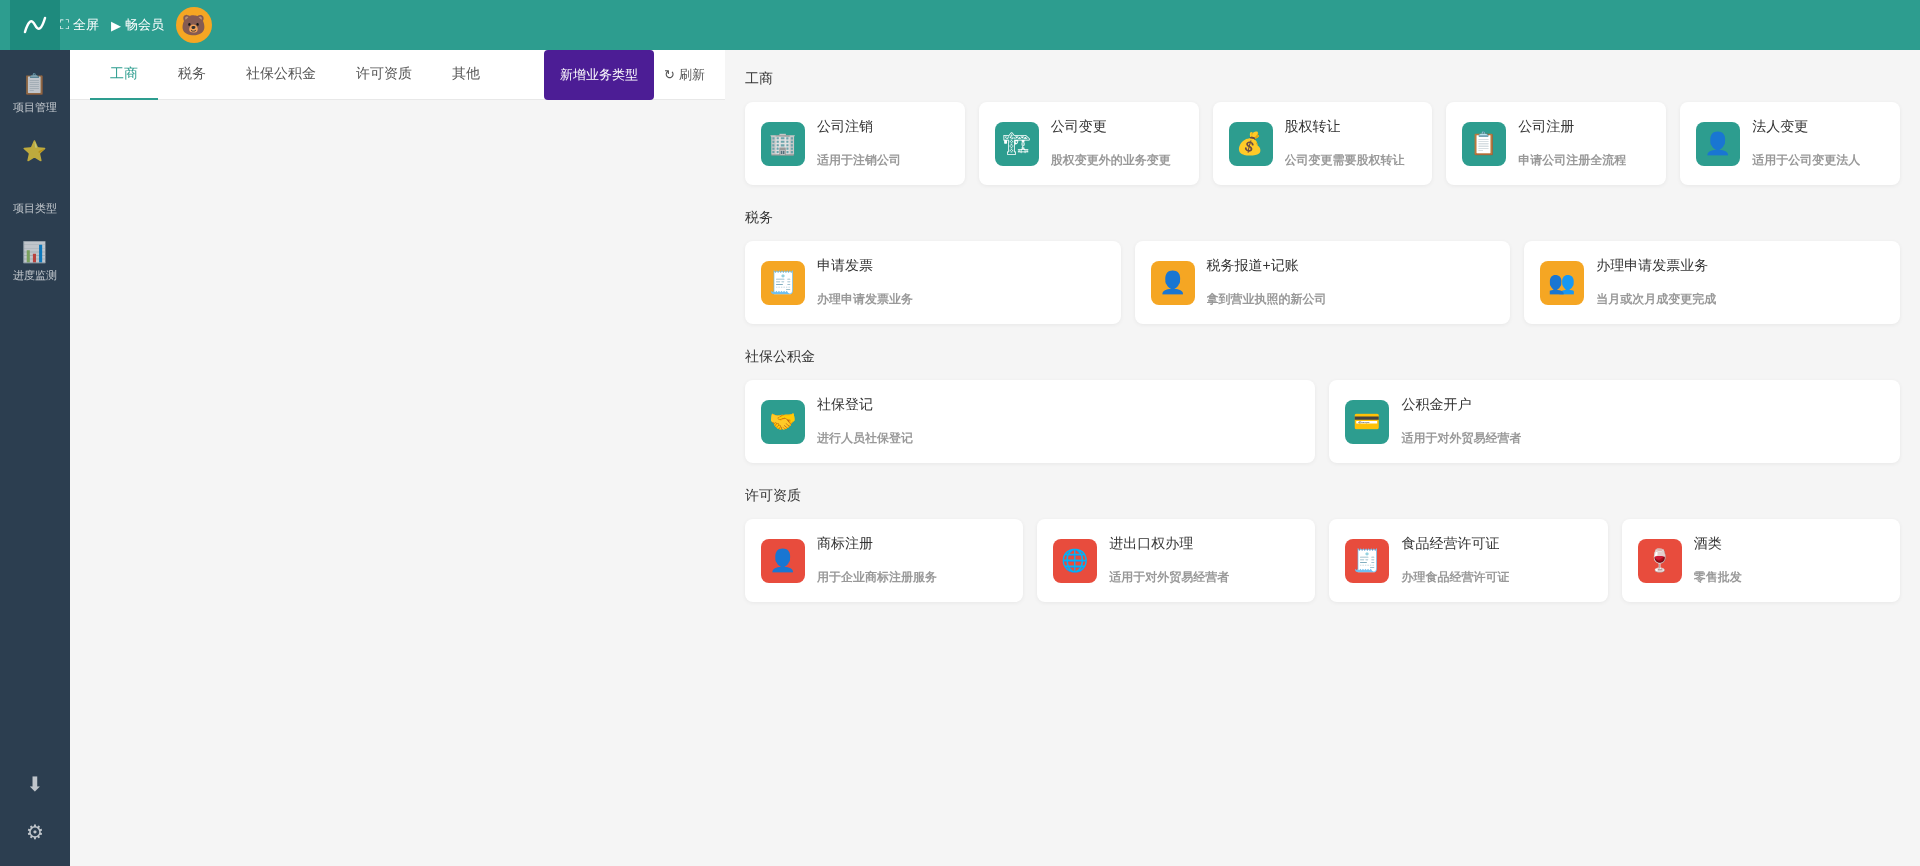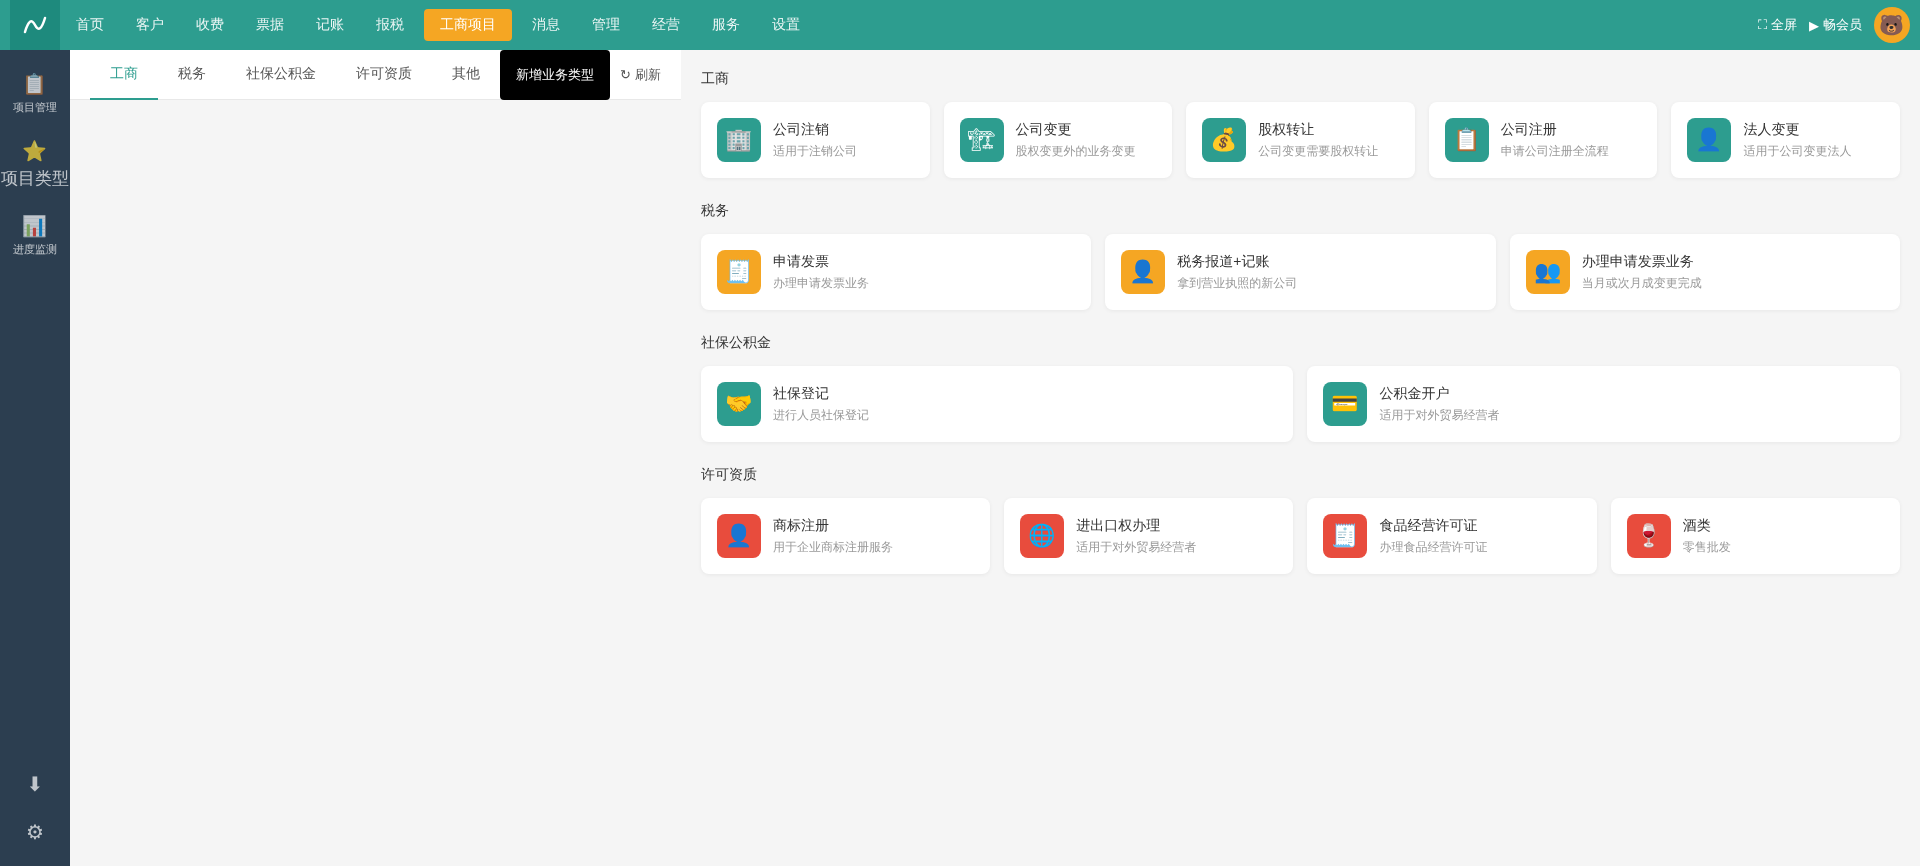--- a/index.html
+++ b/index.html
@@ -147,27 +147,28 @@
     .tab.active {
       color: #2d9d8f;
       border-bottom: 2px solid #2d9d8f;
     }
     .tab-actions {
       display: flex;
       align-items: center;
       gap: 10px;
     }
     .btn-add {
-      background: #000000;
+      background: #4c1d95;
       color: white;
       border: none;
       border-radius: 4px;
       padding: 16px 16px;
       font-size: 13px;
       cursor: pointer;
+      margin-left: 44px;
     }
     .btn-refresh {
       color: #555;
       font-size: 13px;
       cursor: pointer;
       display: flex;
       align-items: center;
       gap: 4px;
     }
 
@@ -228,57 +229,43 @@
       width: 44px;
       height: 44px;
       border-radius: 8px;
       display: flex;
       align-items: center;
       justify-content: center;
       flex-shrink: 0;
       font-size: 22px;
       color: white;
     }
-    .card-info { display: flex; flex-direction: column; gap: 4px; min-width: 0; }
+    .card-info { display: flex; flex-direction: column; gap: 16px; min-width: 0; }
     .card-title { font-size: 14px; color: #333; font-weight: 500; }
-    .card-desc { font-size: 12px; color: #999; white-space: nowrap; overflow: hidden; text-overflow: ellipsis; }
+    .card-desc { font-size: 12px; color: #999; white-space: nowrap; overflow: hidden; text-overflow: ellipsis; font-weight: bold; }
 
     
     .bg-teal { background: #2d9d8f; }
     .bg-orange { background: #f5a623; }
     .bg-red { background: #e84c3d; }
 
     
     .scroll-content::-webkit-scrollbar { width: 8px; }
     .scroll-content::-webkit-scrollbar-track { background: #f0f0f0; }
     .scroll-content::-webkit-scrollbar-thumb { background: #ccc; border-radius: 4px; }
   </style>
 </head>
 <body>
 
 <div class="top-nav">
   <div class="logo">
     <svg viewBox="0 0 30 30" fill="none">
       <path d="M5 22 Q10 5 15 15 Q20 25 25 8" stroke="white" stroke-width="2.5" fill="none" stroke-linecap="round"></path>
     </svg>
   </div>
-  <div class="nav-items" id="nav-items-container">
-      <div class="nav-item">首页</div>
-      <div class="nav-item">客户</div>
-      <div class="nav-item">收费</div>
-      <div class="nav-item">票据</div>
-      <div class="nav-item">记账</div>
-      <div class="nav-item">报税</div>
-      <div class="nav-item active">工商项目</div>
-      <div class="nav-item">消息</div>
-      <div class="nav-item">管理</div>
-      <div class="nav-item">经营</div>
-      <div class="nav-item">服务</div>
-      <div class="nav-item">设置</div>
-    </div>
   <div class="nav-right">
     <div class="nav-right-item">
       <span>⛶</span>
       <span>全屏</span>
     </div>
     <div class="nav-right-item">
       <span>▶</span>
       <span>畅会员</span>
     </div>
     <div class="mascot">🐻</div>
@@ -287,21 +274,21 @@
 
 <div class="main-layout">
 
   <div class="sidebar">
     <div class="sidebar-item">
       <span class="sidebar-icon">📋</span>
       <span style="font-size:11px;text-align:right;">项目管理</span>
     </div>
     <div class="sidebar-item">
       <span class="sidebar-icon">⭐</span>
-      <span style="font-size:17px;text-align:right;">项目类型</span>
+      <span style="font-size:11px;text-align:right;margin-top:34px;">项目类型</span>
     </div>
     <div class="sidebar-item">
       <span class="sidebar-icon">📊</span>
       <span style="font-size:11px;text-align:center;">进度监测</span>
     </div>
     <div class="sidebar-bottom">
       <div class="sidebar-item">
         <span class="sidebar-icon">⬇</span>
       </div>
       <div class="sidebar-item">

